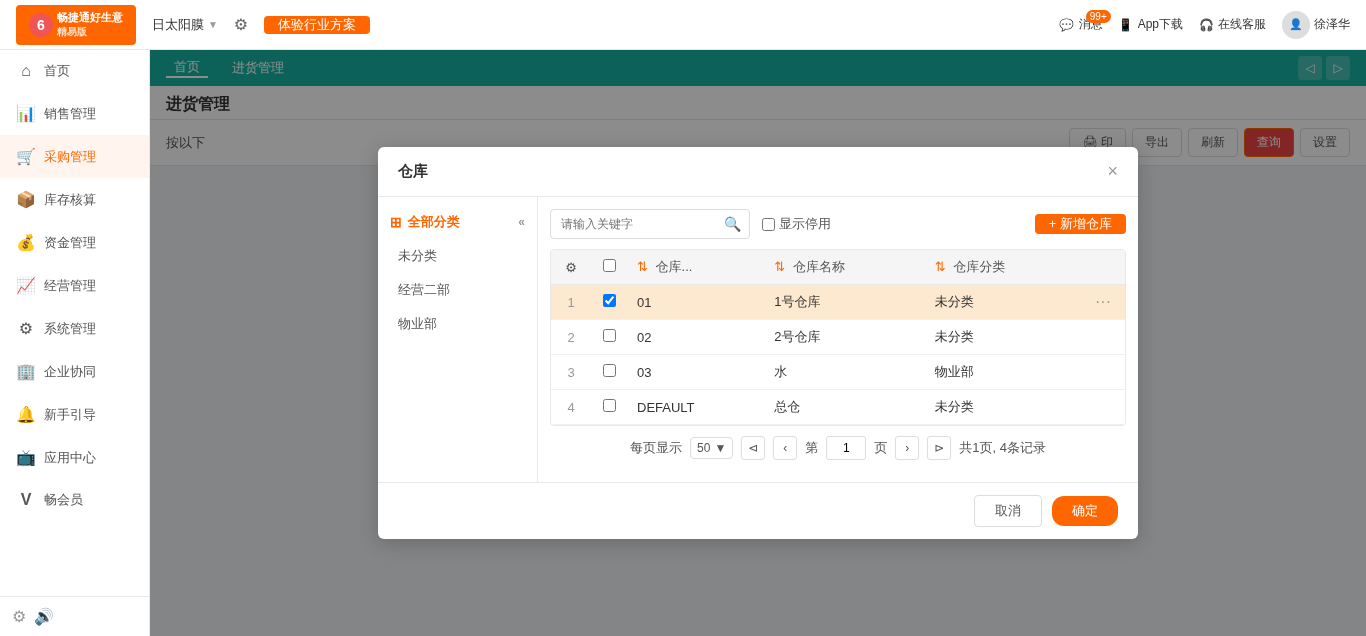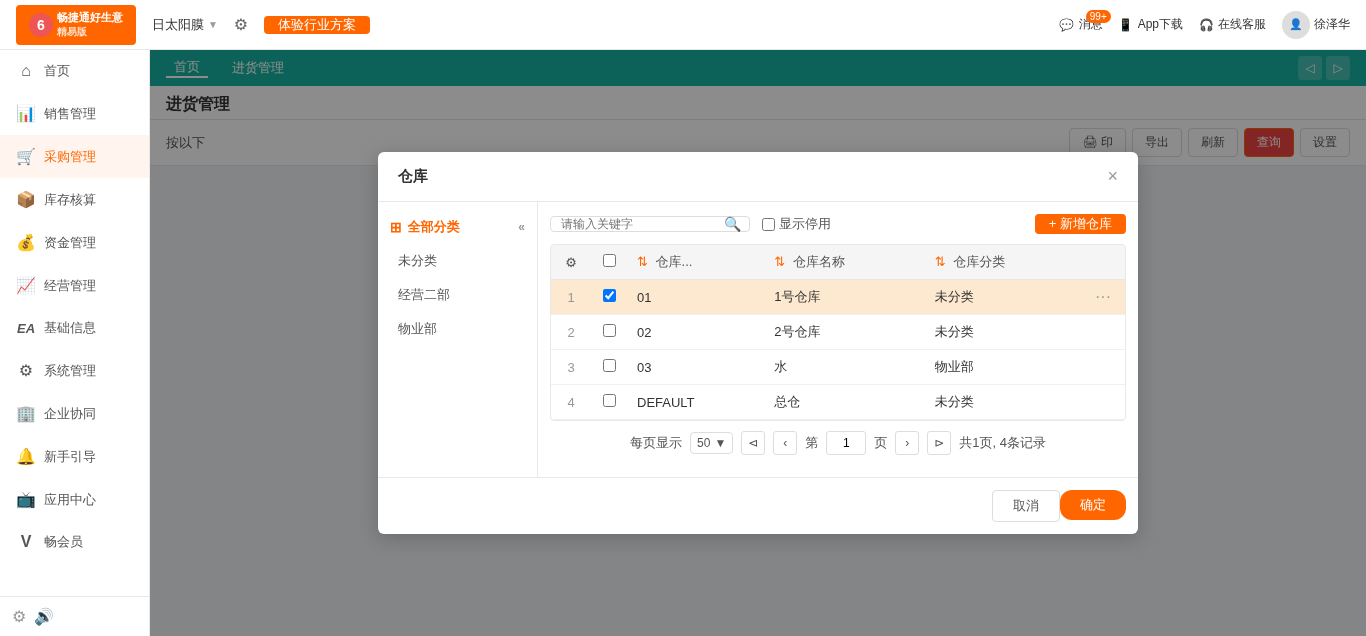--- a/index.html
+++ b/index.html
@@ -134,21 +134,21 @@
 
     
     .content-panel { flex: 1; display: flex; flex-direction: column; padding: 12px; overflow: hidden; }
 
     
     .search-bar { display: flex; align-items: center; gap: 12px; margin-bottom: 10px; }
     .search-input-wrap {
       position: relative; flex: 0 0 200px;
     }
     .search-input {
-      width: 100%; height: 16px; border: 1px solid #ddd; border-radius: 4px;
+      width: 100%; height: 30px; border: 1px solid #ddd; border-radius: 4px;
       padding: 0 30px 0 10px; font-size: 12px; outline: none;
     }
     .search-icon-btn {
       position: absolute; right: 8px; top: 50%; transform: translateY(-50%);
       color: #999; cursor: pointer; font-size: 14px;
     }
     .show-disabled-wrap { display: flex; align-items: center; gap: 4px; font-size: 13px; color: #555; }
     .show-disabled-wrap input[type=checkbox] { cursor: pointer; }
     .add-btn {
       margin-left: auto; background: #f60; color: #fff; border: none; border-radius: 4px;
@@ -186,22 +186,22 @@
       background: #fff; display: flex; align-items: center; justify-content: center;
       cursor: pointer; font-size: 12px; color: #555;
     }
     .page-input {
       width: 40px; height: 24px; border: 1px solid #ddd; border-radius: 3px;
       text-align: center; font-size: 12px; outline: none;
     }
 
     
     .modal-footer {
-      padding: 12px 12px; border-top: 1px solid #e8e8e8;
-      display: flex; align-items: flex-start; justify-content: flex-end; 
+      padding: 12px 20px; border-top: 1px solid #e8e8e8;
+      display: flex; align-items: center; justify-content: flex-end; gap: 10px;
       flex-shrink: 0;
     }
     .cancel-btn {
       padding: 6px 20px; border: 1px solid #ddd; border-radius: 4px;
       background: #fff; color: #555; cursor: pointer; font-size: 13px;
     }
     .confirm-btn {
       padding: 6px 20px; border: none; border-radius: 12px;
       background: #f60; color: #fff; cursor: pointer; font-size: 13px;
     }
@@ -283,24 +283,20 @@
       <span class="s-icon">📦</span>
       <span>库存核算</span>
     </div>
     <div class="sidebar-item">
       <span class="s-icon">💰</span>
       <span>资金管理</span>
     </div>
     <div class="sidebar-item">
       <span class="s-icon">📈</span>
       <span>经营管理</span>
-    </div>
-    <div class="sidebar-item">
-      <span class="s-icon" style="font-style:italic;font-weight:bold;font-size:13px;">EA</span>
-      <span>基础信息</span>
     </div>
     <div class="sidebar-item">
       <span class="s-icon">⚙</span>
       <span>系统管理</span>
     </div>
     <div class="sidebar-item">
       <span class="s-icon">🏢</span>
       <span>企业协同</span>
     </div>
     <div class="sidebar-item">

